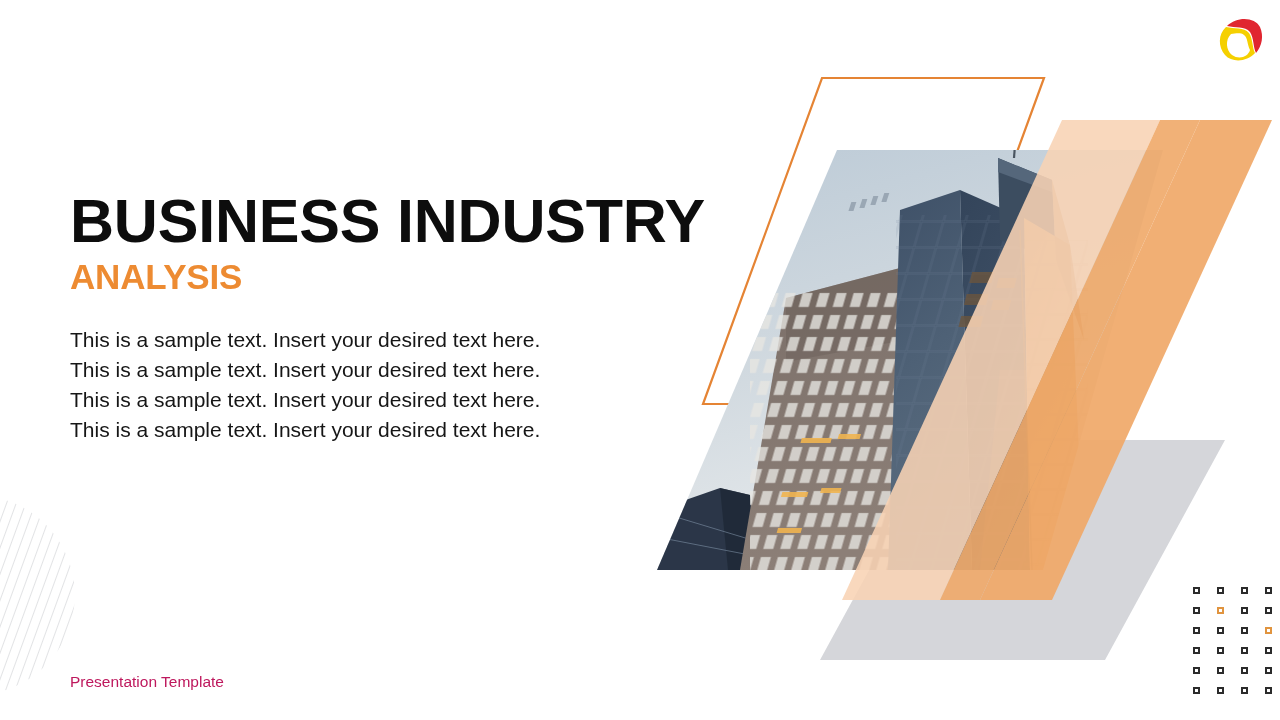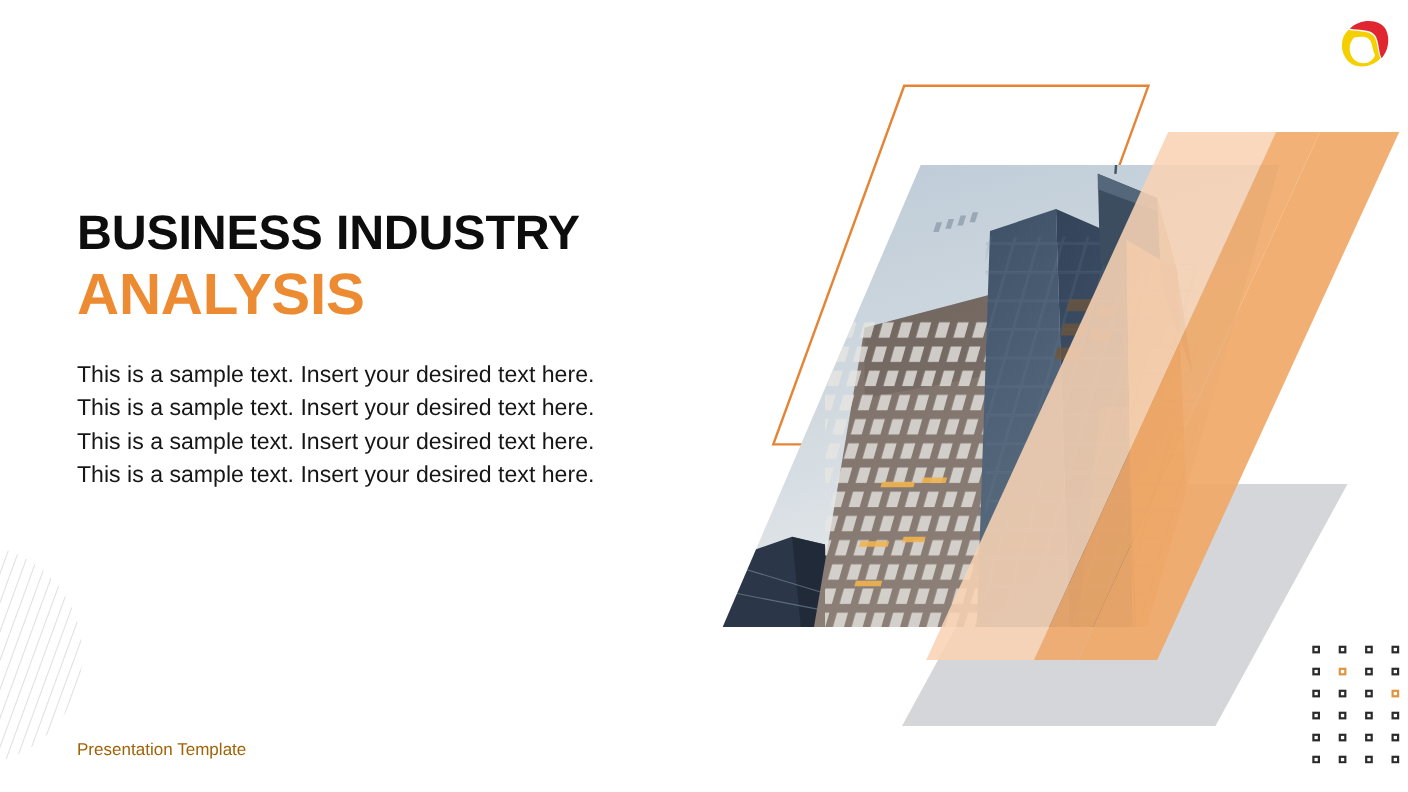--- a/index.html
+++ b/index.html
@@ -32,51 +32,51 @@
   .hatch-circle svg { display: block; }
 
   
   .text-col {
     position: absolute;
     left: 70px;
     top: 186px;
     width: 560px;
   }
   .title-line1 {
-    font-size: 44px;
+    font-size: 61px;
     font-weight: bold;
     color: #0d0d0d;
     letter-spacing: -0.2px;
     line-height: 1.17;
     margin: 0;
     white-space: nowrap;
   }
   .title-line2 {
-    font-size: 53px;
+    font-size: 35px;
     font-weight: bold;
     color: #ED8B32;
     letter-spacing: -0.2px;
     line-height: 1.17;
     margin: 0;
     white-space: nowrap;
   }
   .body-text {
     margin: 27px 0 0 0;
     font-size: 21px;
     line-height: 1.43;
     color: #161616;
     width: 490px;
   }
 
   .footer-text {
     position: absolute;
     left: 70px;
     top: 673px;
     font-size: 15.5px;
-    color: #a16207;
+    color: #be185d;
   }
 
   
   .logo {
     position: absolute;
     left: 1213px;
     top: 13px;
     width: 54px;
     height: 54px;
   }

